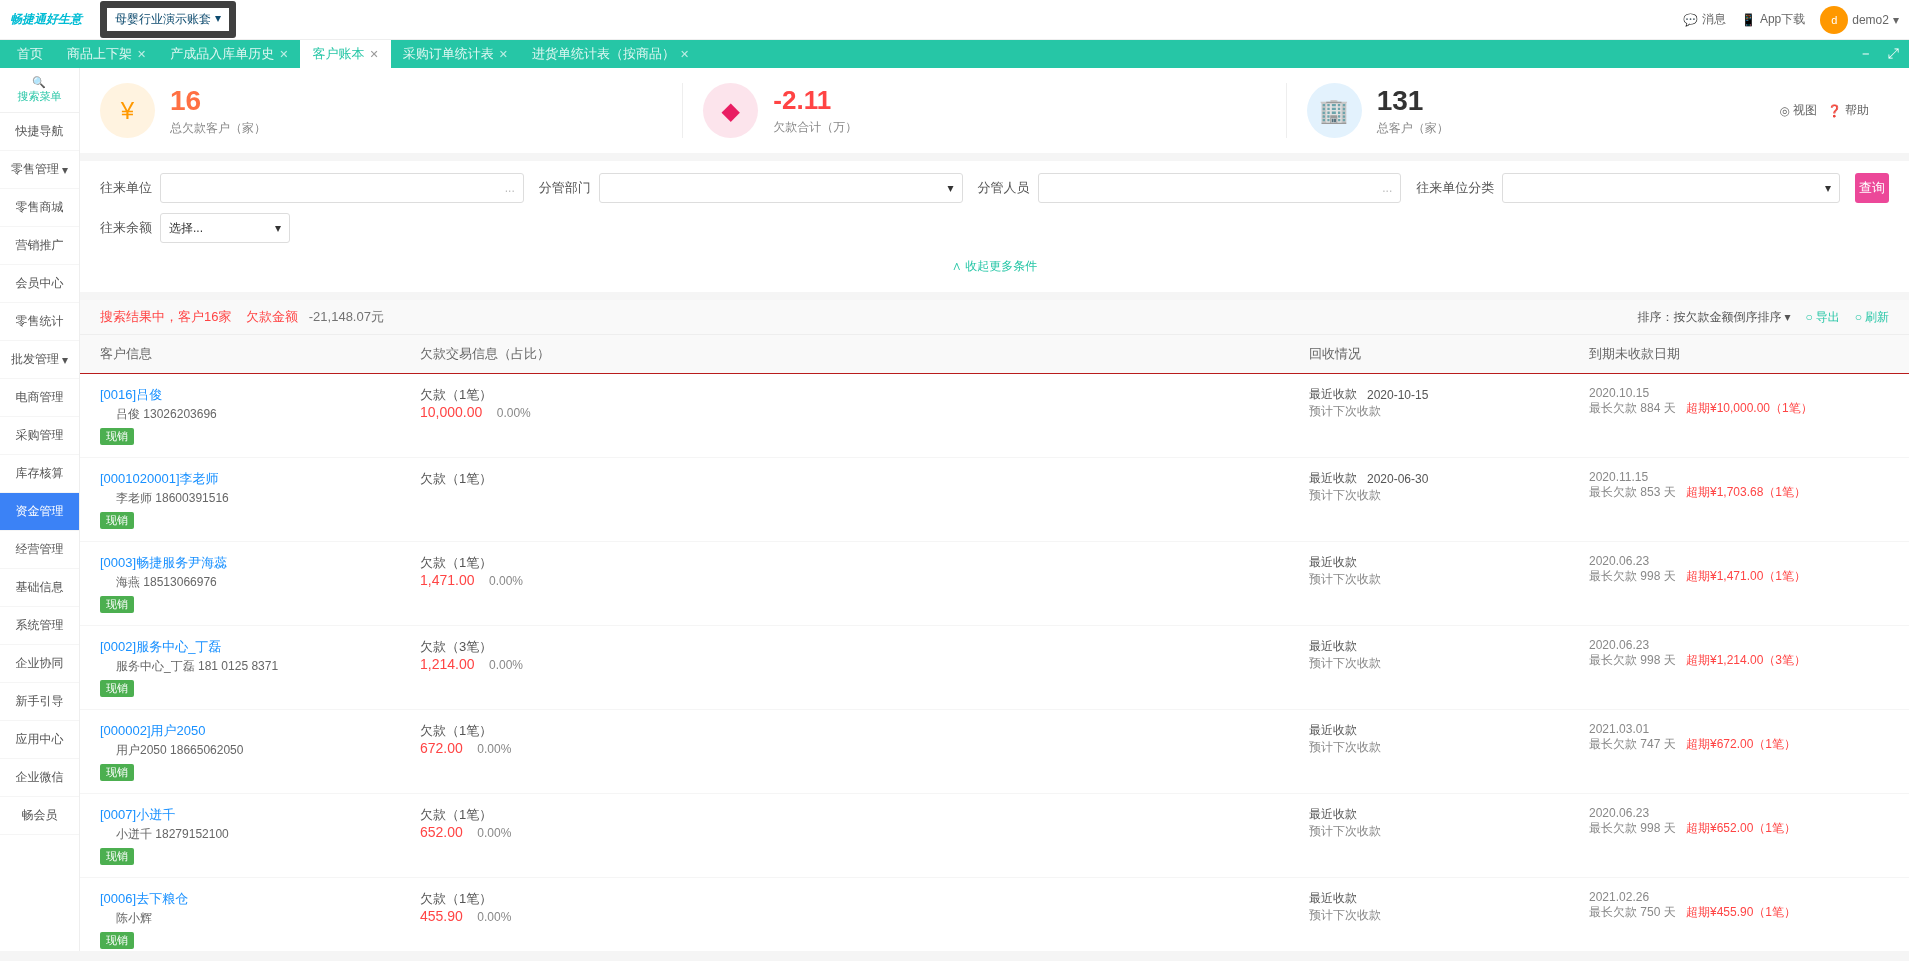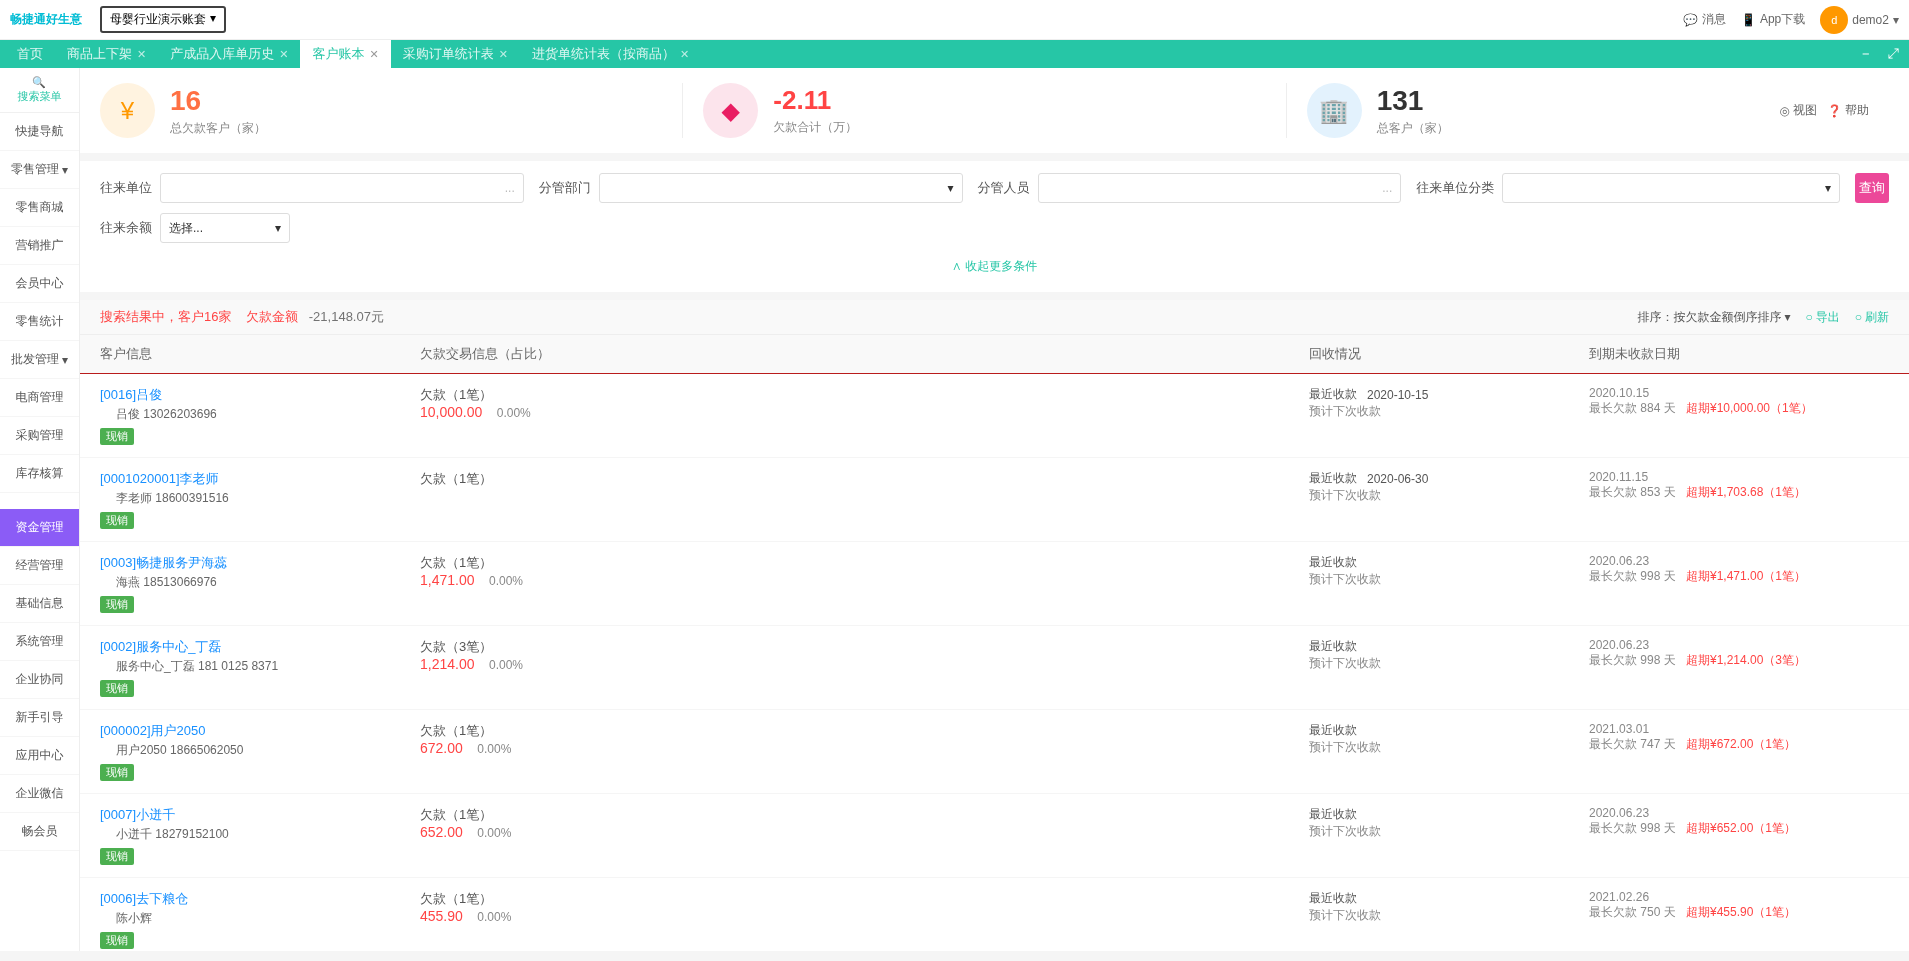--- a/index.html
+++ b/index.html
@@ -13,28 +13,28 @@
       height: 40px;
       padding: 0 10px;
       border-bottom: 1px solid #eee;
       position: relative;
     }
     .logo-area {
       display: flex;
       align-items: center;
       width: 80px;
     }
-    .logo-text { color: #00bcd4; font-size: 12px; font-weight: bold; }
+    .logo-text { color: #00bcd4; font-size: 12px; font-weight: bold; font-style: italic; }
     .store-selector {
       display: flex;
-      color: #000000;
+      color: #0c4a6e;
       font-size: 12px;
       margin-left: 10px;
       padding: 3px 8px;
-      border: 2px solid #404040;
+      border: 7px solid #404040;
       border-radius: 3px;
       cursor: pointer;
     }
     .header-right {
       margin-left: auto;
       display: flex;
       align-items: center;
       gap: 15px;
     }
     .header-right-item {
@@ -104,21 +104,21 @@
       border-bottom: 1px solid #f0f0f0;
     }
     .sidebar-item {
       padding: 10px 5px;
       text-align: center;
       font-size: 12px;
       color: #555;
       cursor: pointer;
       border-bottom: 1px solid #f5f5f5;
     }
-    .sidebar-item.active { color: #fff; background: #8b5cf6; margin-top: 16px; }
+    .sidebar-item.active { color: #fff; background: #3b82f6; }
     .sidebar-item.has-arrow { display: flex; align-items: center; justify-content: center; gap: 3px; }
 
     
     .main-content {
       flex: 1;
       overflow-y: auto;
       background: #f5f5f5;
     }
 
     

